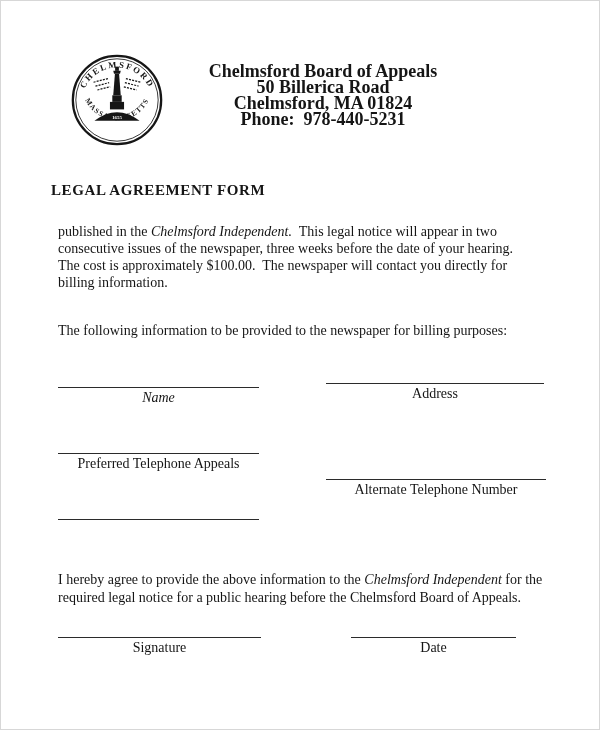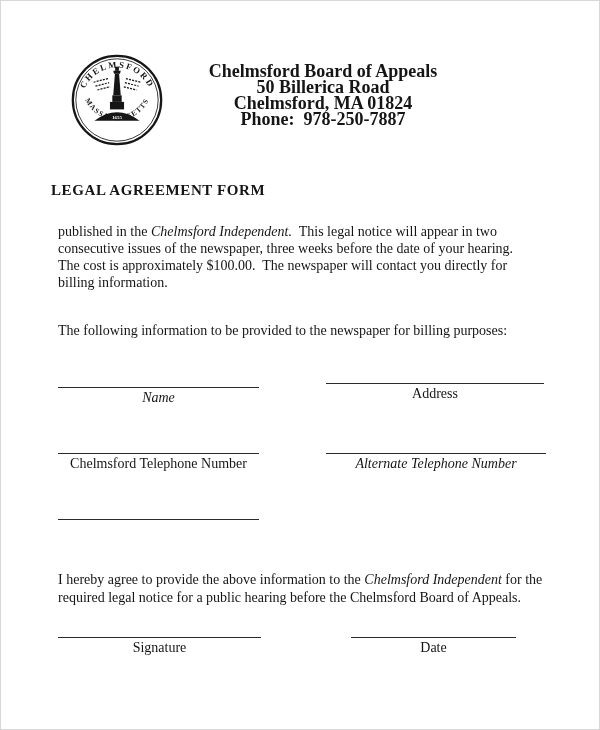--- a/index.html
+++ b/index.html
@@ -32,21 +32,21 @@
   .billing-note { position:absolute; left:57px; top:322px; font-size:14px; white-space:pre; }
   .agreement { top:570px; width:543px; line-height:17.5px; }
   .it { font-style:italic; }
   
   .field { position:absolute; }
   .field .rule { height:14px; border-bottom:1.4px solid #2b2b2b; }
   .field .label { text-align:center; font-size:14px; padding-top:2px; }
   .f-name  { left:57px;  top:372px; width:201px;font-style:italic; }
   .f-addr  { left:325px; top:368px; width:218px; }
   .f-pref  { left:57px;  top:438px; width:201px; }
-  .f-alt   { left:325px; top:438px; width:220px;font-style:italic; }
+  .f-alt   { left:325px; top:464px; width:220px; }
   .f-email { left:57px;  top:504px; width:201px; }
   .f-sig   { left:57px;  top:622px; width:203px; }
   .f-date  { left:350px; top:622px; width:165px; }
 </style>
 </head>
 <body>
 
 <div class="page">
 
   <svg class="seal" viewBox="0 0 100 100" aria-hidden="true">
@@ -82,21 +82,21 @@
         <line x1="58" y1="38" x2="72" y2="38"></line>
       </g>
     </g>
     <text x="50" y="70.5" font-size="5.2" font-weight="bold" fill="#ffffff" text-anchor="middle" font-family="Liberation Serif, serif">1655</text>
   </svg>
 
   <div class="letterhead">
     <div>Chelmsford Board of Appeals</div>
     <div>50 Billerica Road</div>
     <div>Chelmsford, MA 01824</div>
-    <div>Phone:  978-250-7887</div>
+    <div>Phone:  978-440-5231</div>
   </div>
 
   <div class="form-title">LEGAL AGREEMENT FORM</div>
 
   <div class="para intro">
     <div class="ln"><span>published in the </span><span class="it">Chelmsford Independent.</span><span>  This legal notice will appear in two</span></div>
     <div class="ln">consecutive issues of the newspaper, three weeks before the date of your hearing.</div>
     <div class="ln">The cost is approximately $100.00.  The newspaper will contact you directly for</div>
     <div class="ln">billing information.</div>
   </div>
@@ -106,21 +106,21 @@
   <div class="field f-name">
     <div class="rule"></div>
     <div class="label">Name</div>
   </div>
   <div class="field f-addr">
     <div class="rule"></div>
     <div class="label">Address</div>
   </div>
   <div class="field f-pref">
     <div class="rule"></div>
-    <div class="label">Chelmsford Telephone Number</div>
+    <div class="label">Preferred Telephone Appeals</div>
   </div>
   <div class="field f-alt">
     <div class="rule"></div>
     <div class="label">Alternate Telephone Number</div>
   </div>
   <div class="field f-email">
     <div class="rule"></div>
   </div>
 
   <div class="para agreement">

